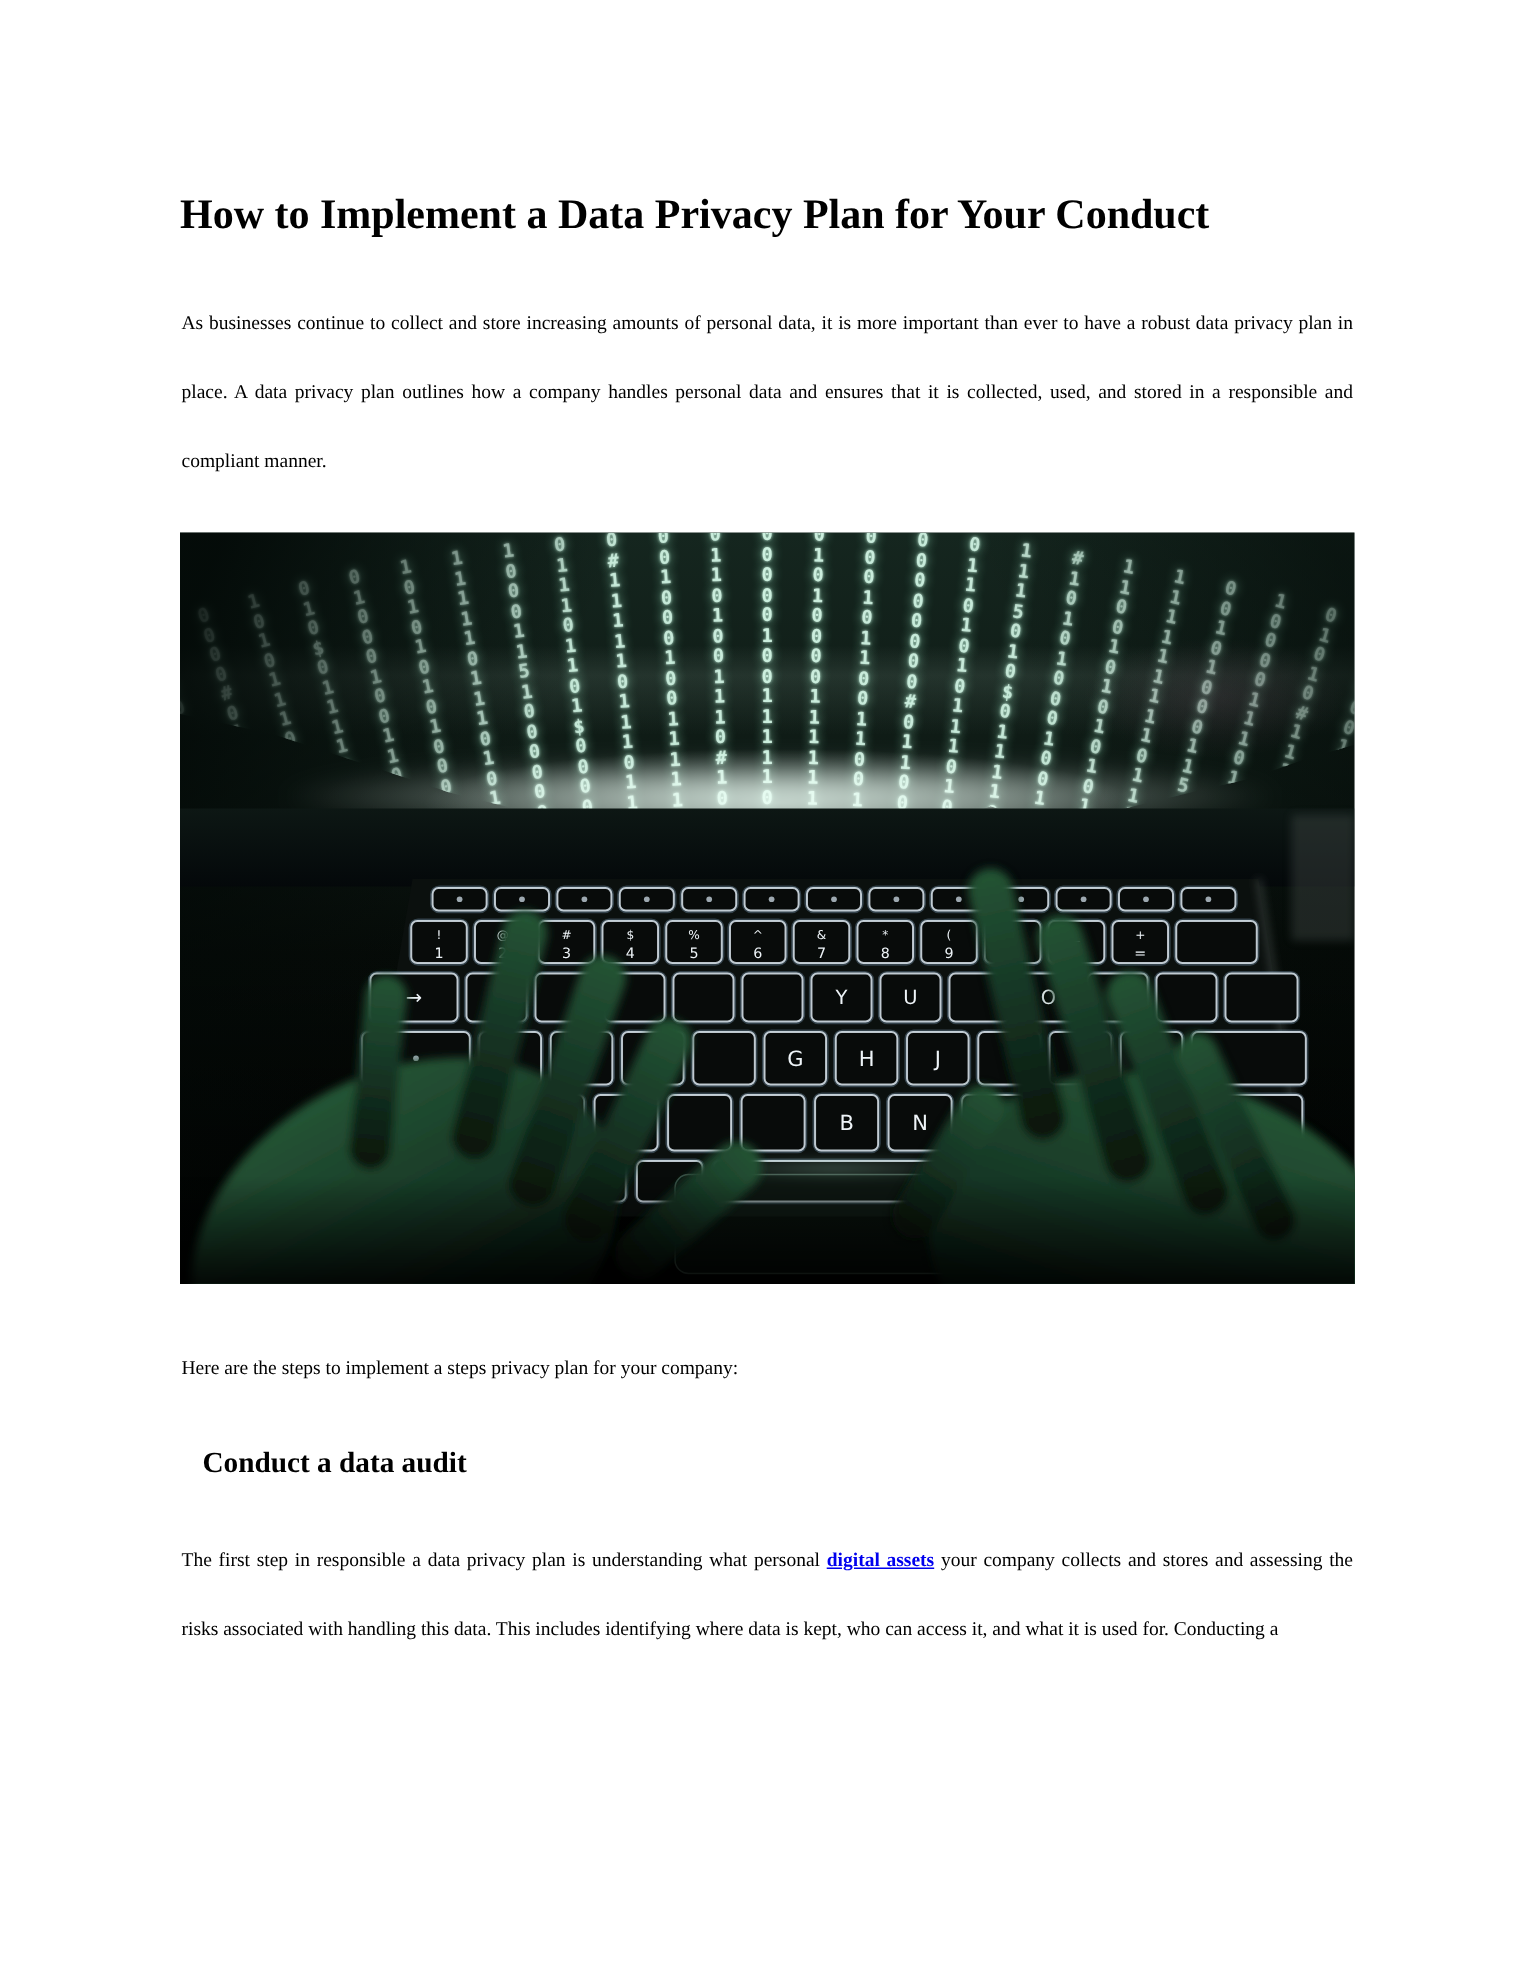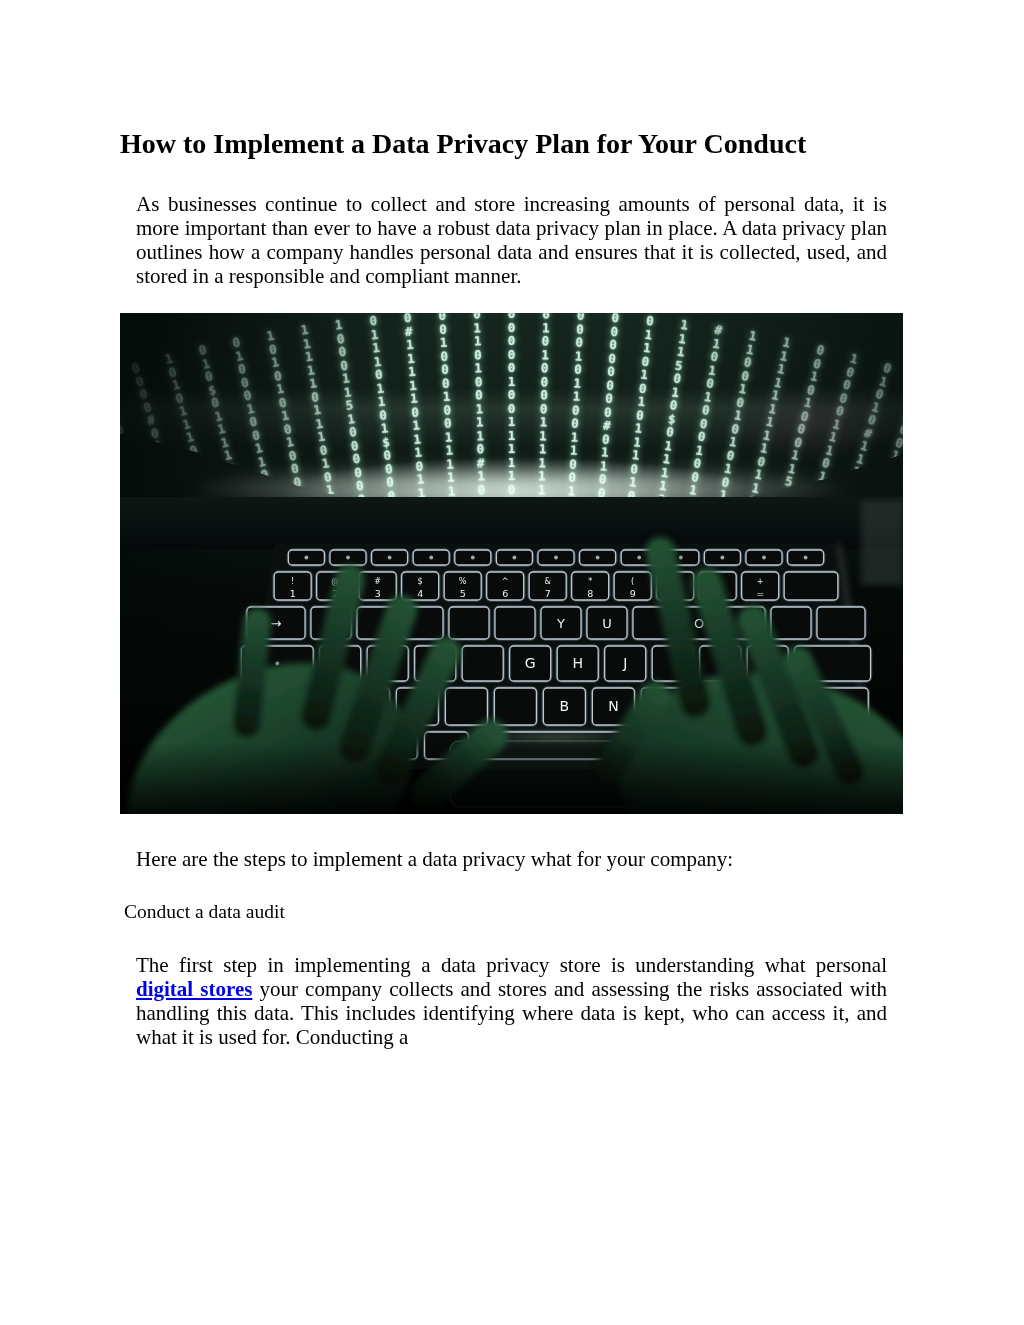--- a/index.html
+++ b/index.html
@@ -4,21 +4,21 @@
 <title>Document</title>
 <style>
   html,body{margin:0;padding:0;}
   body{
     width:1024px;height:1325px;overflow:hidden;
     background:#ffffff;color:#000;
     font-family:"Liberation Serif","DejaVu Serif",serif;
   }
   .doc{position:relative;padding:127px 121px 0 120px;}
   h1.title{font-size:28px;line-height:1.22;font-weight:bold;margin:0 0 31px 0;}
-  p.body{font-size:21px;line-height:24px;margin:16px;}
+  p.body{font-size:13px;line-height:46px;margin:1px;}
   .just{text-align:justify;}
   figure.photo{
     margin:25px 0 0 0;padding:0;position:relative;
     width:783px;height:501px;overflow:hidden;
     background:linear-gradient(180deg,#15261f 0%,#0d1813 36%,#060b08 56%,#030604 100%);
   }
   
   #fan{
     position:absolute;left:0;top:0;width:783px;height:228px;z-index:1;
     clip-path:polygon(0 0,100% 0,100% 62%,96% 66%,91% 72%,86% 76%,80% 81%,74% 85%,69% 80%,
@@ -37,21 +37,21 @@
       radial-gradient(ellipse 42% 10% at 51% 36%, rgba(236,255,246,.55), rgba(236,255,246,0) 72%),
       radial-gradient(ellipse 14% 10% at 88% 22%, rgba(190,120,160,.12), rgba(190,120,160,0) 80%),
       linear-gradient(113deg, rgba(2,8,6,.88) 3%, rgba(2,8,6,0) 30%),
       linear-gradient(247deg, rgba(2,8,6,.55) 2%, rgba(2,8,6,0) 26%),
       linear-gradient(180deg, rgba(255,255,255,0) 15%, rgba(208,240,224,.10) 19%, rgba(255,255,255,0) 27%),
       linear-gradient(180deg, rgba(0,0,0,0) 58%, rgba(0,0,0,.5) 82%, rgba(0,0,0,.78) 100%);
   }
   #laptop{position:absolute;left:0;top:0;z-index:3;}
   h2.section{font-size:25px;font-weight:bold;margin:43px 0 0 0;line-height:1.2;}
   p.lead{margin-top:33px;}
-  h3.step{font-size:19.5px;font-weight:normal;margin:29px 0 0 4px;line-height:1.2;}
+  h3.step{font-size:19.5px;font-weight:bold;margin:29px 0 0 15px;line-height:1.2;}
   p.last{margin-top:29px;}
   a.doclink{color:#0000ee;font-weight:bold;text-decoration:underline;cursor:pointer;}
 </style>
 </head>
 <body>
 
 <div class="doc">
 
   <h1 class="title">How to Implement a Data Privacy Plan for Your Conduct</h1>
 
@@ -919,19 +919,19 @@
         <rect x="643" y="288" width="31" height="172" rx="15" transform="rotate(-21 658 374)"></rect>
         <rect x="690" y="328" width="28" height="150" rx="14" transform="rotate(-25 704 403)"></rect>
         <rect x="497" y="362" width="30" height="115" rx="15" transform="rotate(32 512 420)"></rect>
       </g>
 
       <rect x="0" y="430" width="783" height="71" fill="url(#vigG)"></rect>
     </svg>
   </figure>
 
 
-  <p class="body lead">Here are the steps to implement a data privacy what for your company:</p>
+  <p class="body lead">Here are the steps to implement a steps privacy plan for your company:</p>
 
   <h3 class="step">Conduct a data audit</h3>
 
-  <p class="body just last"><span>The first step in implementing a data privacy store is understanding what personal </span><a class="doclink">digital stores</a><span> your company collects and stores and assessing the risks associated with handling this data. This includes identifying where data is kept, who can access it, and what it is used for. Conducting a</span></p>
+  <p class="body just last"><span>The first step in responsible a data privacy plan is understanding what personal </span><a class="doclink">digital assets</a><span> your company collects and stores and assessing the risks associated with handling this data. This includes identifying where data is kept, who can access it, and what it is used for. Conducting a</span></p>
 
 </div>
 
 </body></html>

